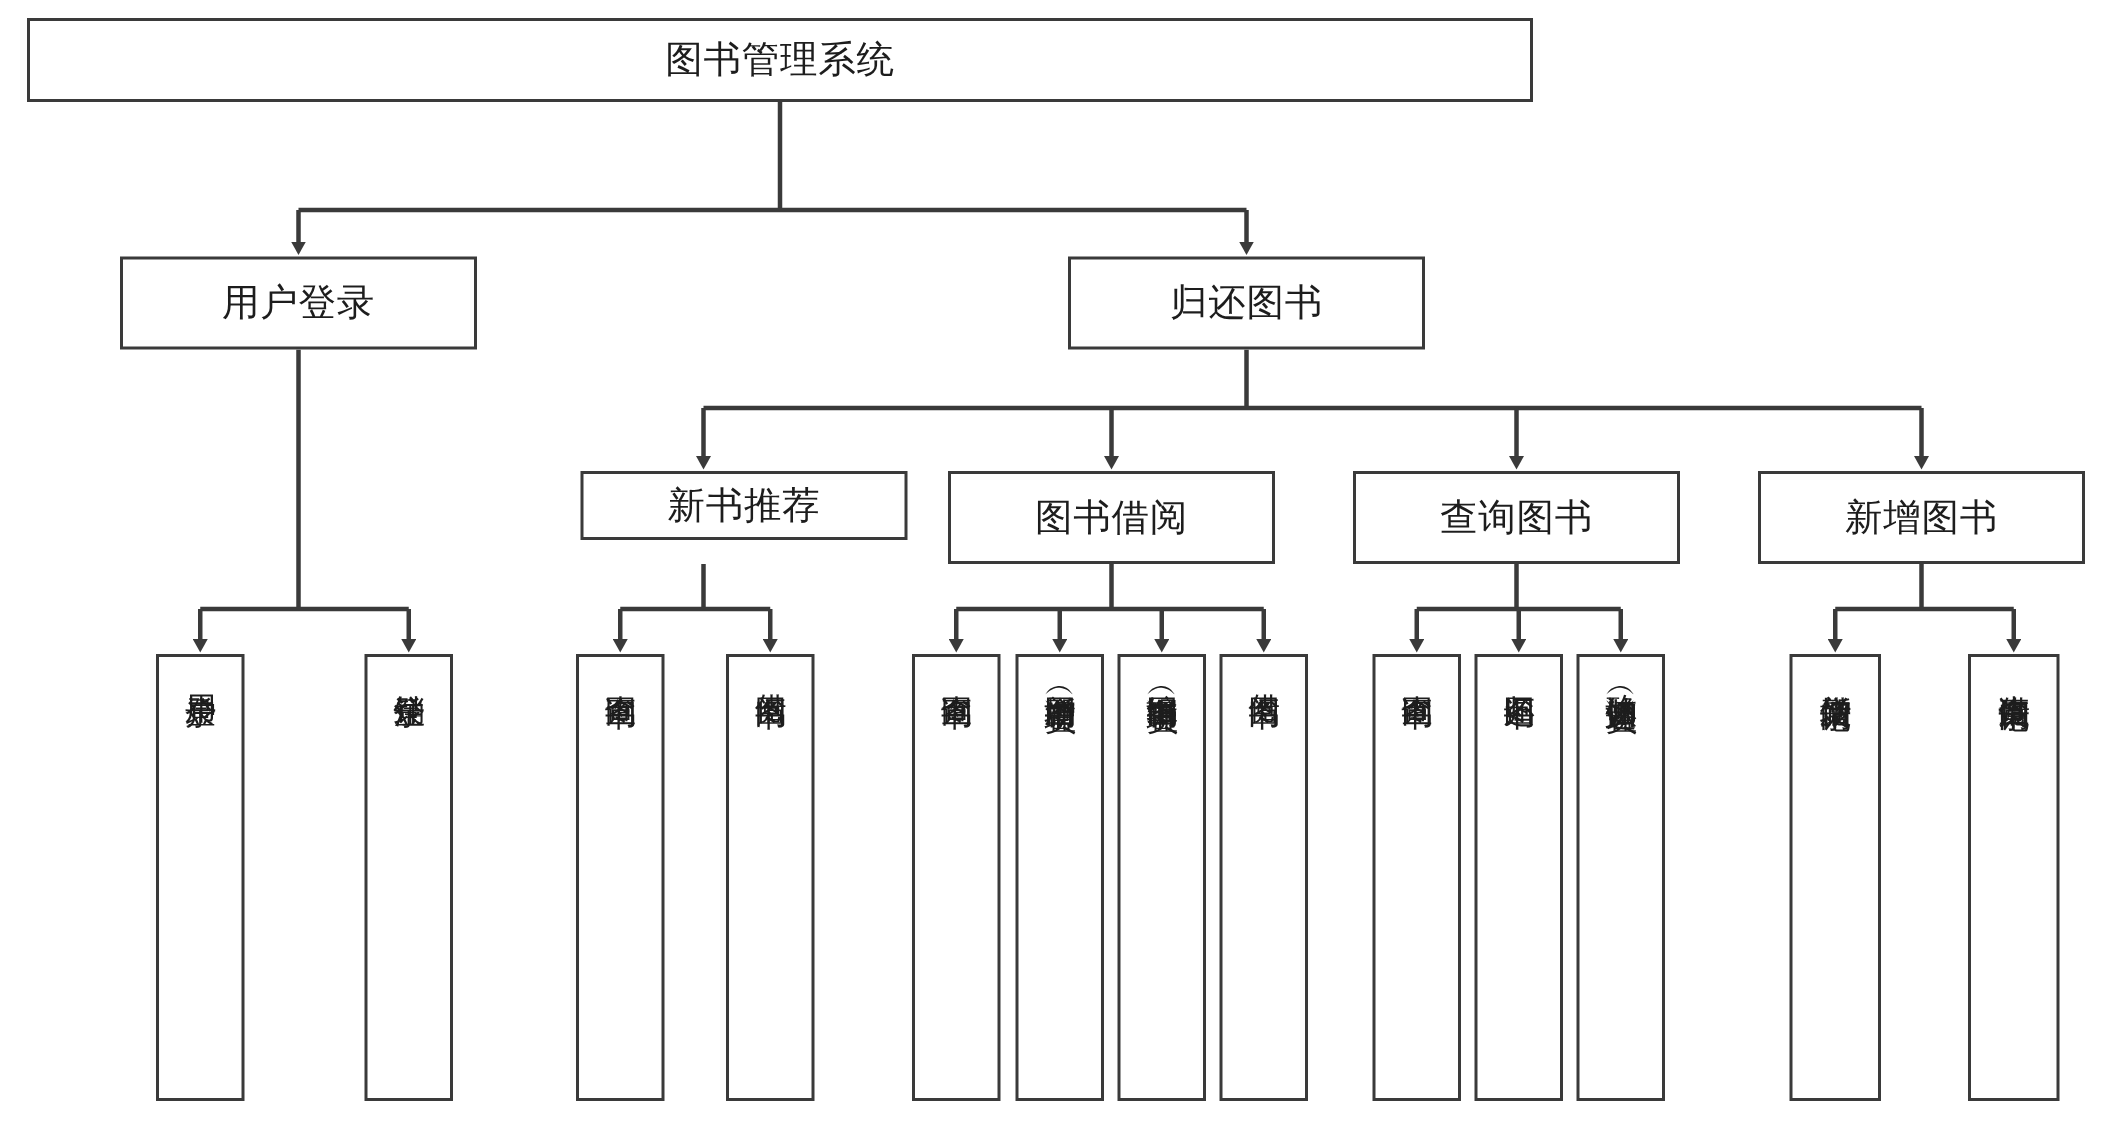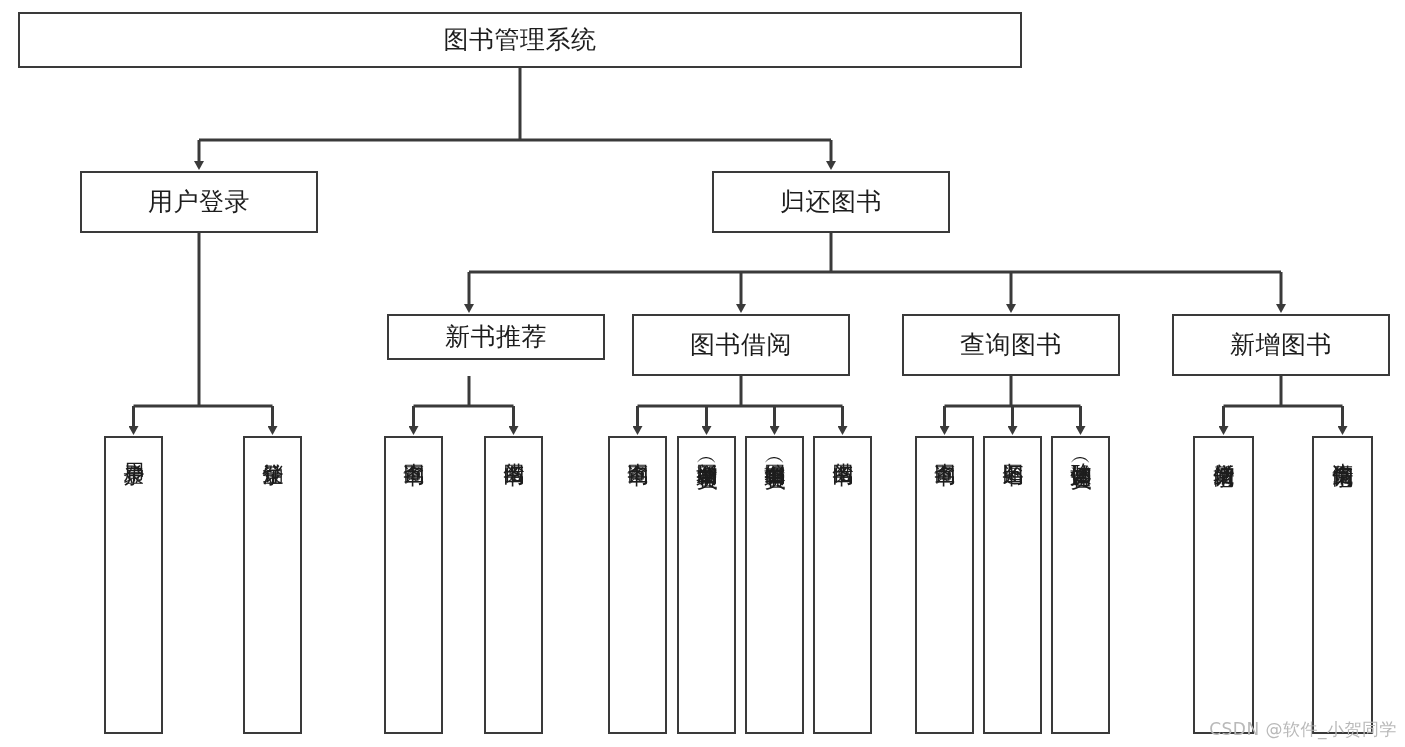--- a/index.html
+++ b/index.html
@@ -171,14 +171,13 @@
         <span class="node-label">确认归还（管理员）</span>
       </div>
       <div class="node leaf" style="left: 1193px; top: 436px; width: 61px; height: 298px;">
         <span class="node-label">新增借阅记录</span>
       </div>
       <div class="node leaf" style="left: 1312px; top: 436px; width: 61px; height: 298px;">
         <span class="node-label">查询借阅记录</span>
       </div>
     </div>
 
-  <div class="watermark">CSDN @软件_小贺同学</div>
 </div>
 
 </body></html>

